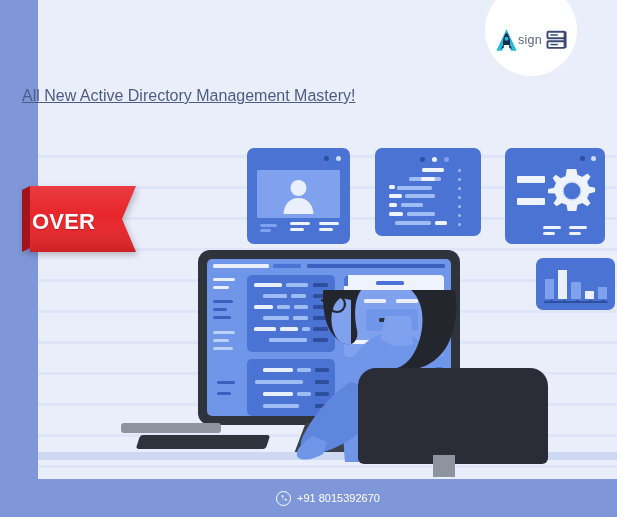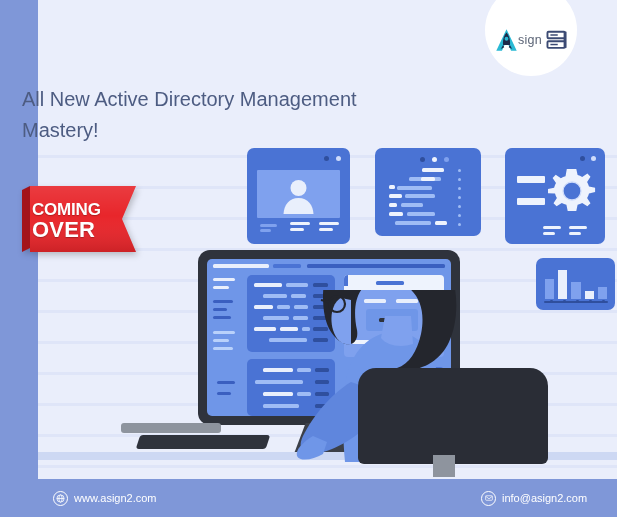--- a/index.html
+++ b/index.html
@@ -27,21 +27,21 @@
     position:absolute;left:0;width:579px;height:3px;background:#dfe5f8;
   }
   
   .headline{
     position:absolute;left:22px;top:38px;width:400px;
     font-size:26.5px;font-weight:bold;letter-spacing:1.6px;
     color:#4a7aea;line-height:1.1;white-space:nowrap;
   }
   .subhead{
     position:absolute;left:22px;top:84px;width:360px;
-    font-size:20px;color:#4d5c82;line-height:1.55;font-weight:normal;
+    font-size:16px;color:#4d5c82;line-height:1.55;font-weight:normal;text-decoration:underline;
   }
   
   .logo-badge{
     position:absolute;left:485px;top:-16px;width:92px;height:92px;
     border-radius:50%;background:#ffffff;
     display:flex;align-items:center;justify-content:center;
   }
   .logo-inner{display:flex;align-items:center;gap:1px;margin-top:20px;}
   .logo-text{
     font-size:12.5px;color:#5b6476;letter-spacing:.3px;font-weight:normal;
@@ -325,43 +325,31 @@
     <path d="M18 0 L124 0 L110 33 L124 66 L18 66 Z" fill="url(#rg)"></path>
     <defs>
       <linearGradient id="rg" x1="0" y1="0" x2="0" y2="1">
         <stop offset="0" stop-color="#ffffff" stop-opacity="0.10"></stop>
         <stop offset="0.45" stop-color="#ffffff" stop-opacity="0"></stop>
         <stop offset="1" stop-color="#000000" stop-opacity="0.12"></stop>
       </linearGradient>
     </defs>
   </svg>
   <div class="ribbon-label">
-    <span class="l1">COMING</span>
     <span class="l2">OVER</span>
   </div>
 
   <div class="footer">
 
-    <div class="fitem" style="left:53px;">
+
+    <div class="fitem" style="left:276px;">
       <span class="circ">
-        <svg width="9" height="9" viewBox="0 0 10 10">
-          <circle cx="5" cy="5" r="4" fill="none" stroke="#ffffff" stroke-width="0.9"></circle>
-          <ellipse cx="5" cy="5" rx="1.8" ry="4" fill="none" stroke="#ffffff" stroke-width="0.9"></ellipse>
-          <path d="M1 5 H9" stroke="#ffffff" stroke-width="0.9"></path>
+        <svg width="8" height="8" viewBox="0 0 10 10">
+          <path d="M2.2 1.6 L3.8 1.6 L4.5 3.6 L3.4 4.4 C4 5.7 4.8 6.4 6 6.9 L6.8 5.8 L8.6 6.5 L8.6 8.2 C6 8.6 1.6 5 2.2 1.6 Z" fill="#ffffff"></path>
         </svg>
       </span>
-      <span>www.asign2.com</span>
-    </div>
-
-
-    <div class="fitem" style="left:481px;">
-      <span class="circ">
-        <svg width="8" height="8" viewBox="0 0 10 10">
-          <rect x="0.8" y="2.2" width="8.4" height="5.6" rx="0.8" fill="none" stroke="#ffffff" stroke-width="0.9"></rect>
-          <path d="M0.8 2.8 L5 6 L9.2 2.8" fill="none" stroke="#ffffff" stroke-width="0.9"></path>
-        </svg>
-      </span>
-      <span>info@asign2.com</span>
-    </div>
+      <span>+91 8015392670</span>
+    </div>
+
 
   </div>
 
 </div>
 
 </body></html>

